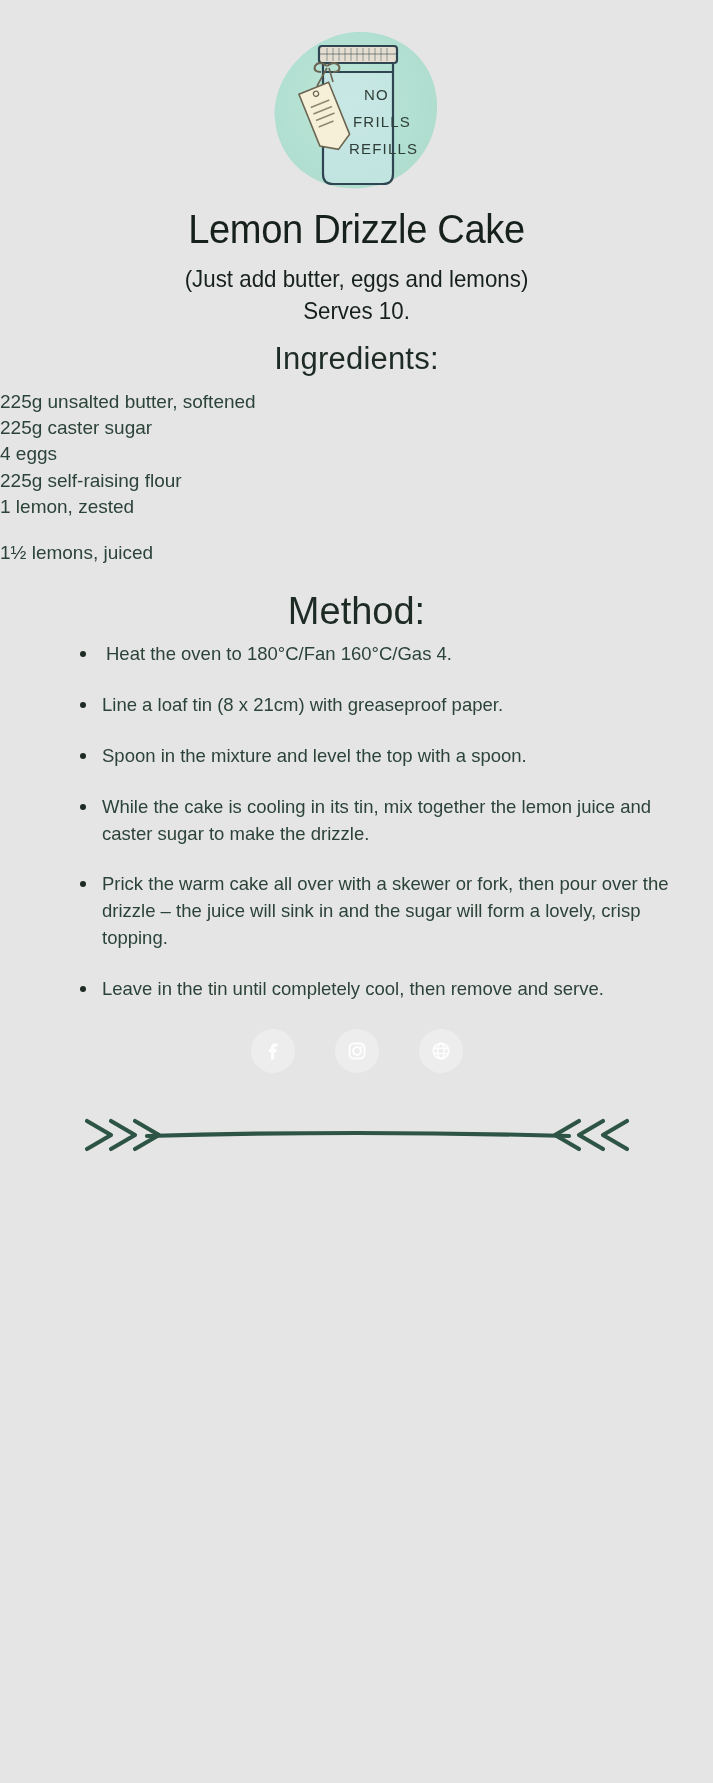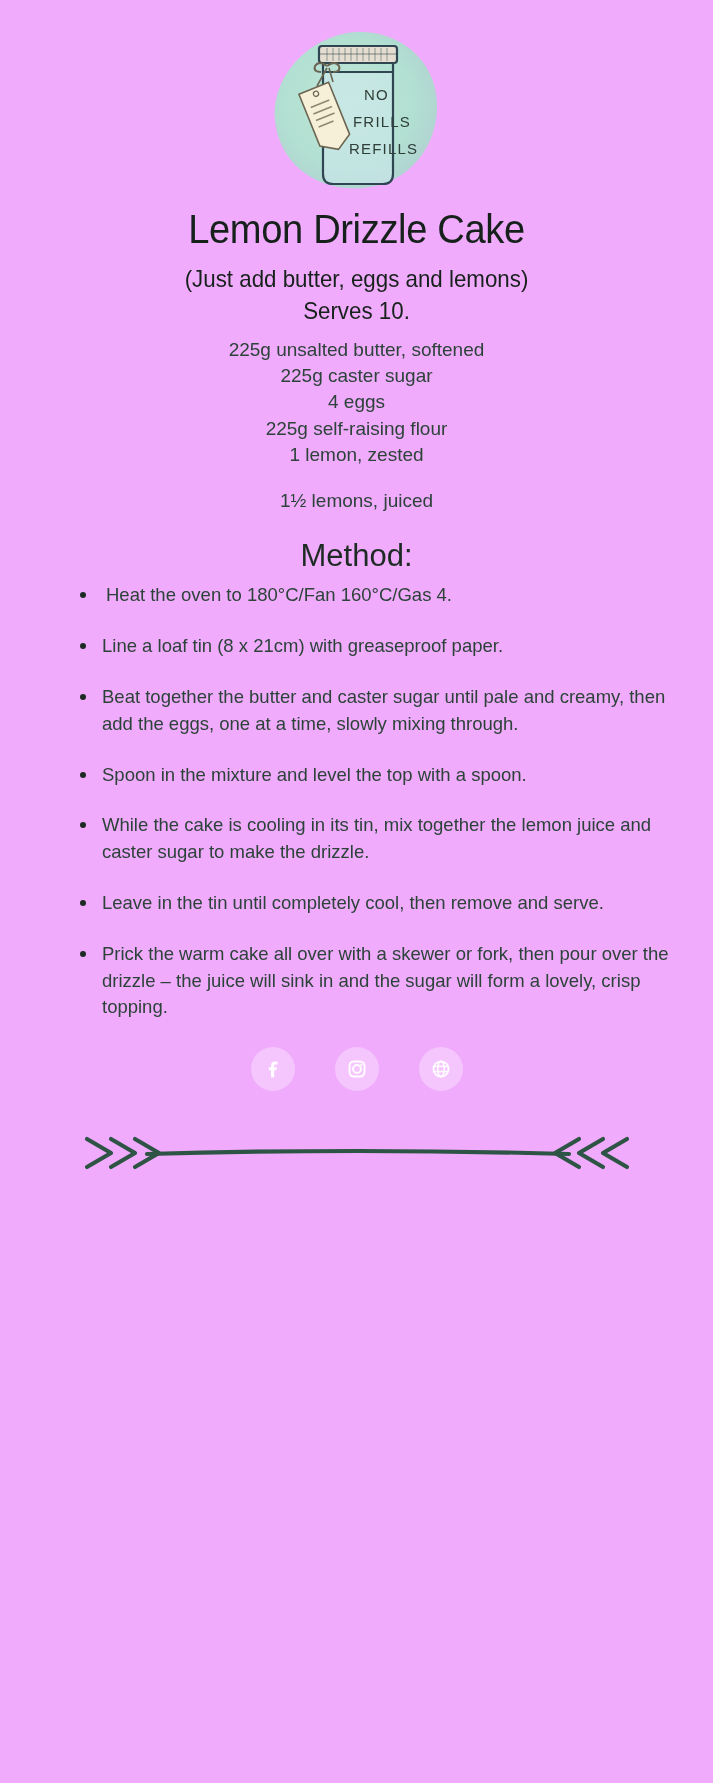--- a/index.html
+++ b/index.html
@@ -10,21 +10,21 @@
     width: 713px;
     height: 1783px;
     background: #8ed3ad;
     font-family: "Liberation Sans", sans-serif;
     overflow: hidden;
   }
   .card {
     position: relative;
     width: 713px;
     height: 1783px;
-    background: #f0abfc;
+    background: #e5e5e5;
     box-sizing: border-box;
   }
 
   
   .logo-wrap {
     width: 100%;
     display: flex;
     justify-content: center;
     padding-top: 24px;
   }
@@ -62,31 +62,30 @@
   }
   .section-heading {
     text-align: center;
     font-size: 31px;
     font-weight: 400;
     color: #1d2b24;
     margin-top: 16px;
     letter-spacing: 0.2px;
   }
   .ing-list {
-    text-align: center;
     font-size: 19px;
     line-height: 1.38;
     color: #2c4339;
     margin-top: 12px;
   }
   .ing-gap { height: 20px; }
 
   .method-heading {
     text-align: center;
-    font-size: 31px;
+    font-size: 38px;
     font-weight: 400;
     color: #1d2b24;
     margin-top: 24px;
     margin-bottom: 8px;
   }
 
   
   ul.steps {
     list-style: none;
     margin: 2px;
@@ -195,39 +194,39 @@
         <text x="86" y="103" font-family="'Liberation Sans', sans-serif" font-size="15" letter-spacing="1.2" fill="#2f3e37">FRILLS</text>
         <text x="82" y="130" font-family="'Liberation Sans', sans-serif" font-size="15" letter-spacing="1.2" fill="#2f3e37">REFILLS</text>
       </svg>
     </div>
   </div>
 
   <h1 class="title">Lemon Drizzle Cake</h1>
   <div class="subtitle">(Just add butter, eggs and lemons)</div>
   <div class="serves">Serves 10.</div>
 
+  <div class="section-heading">Ingredients:</div>
   <div class="ing-list">
     <div>225g unsalted butter, softened</div>
     <div>225g caster sugar</div>
     <div>4 eggs</div>
     <div>225g self-raising flour</div>
     <div>1 lemon, zested</div>
     <div class="ing-gap"></div>
     <div>1½ lemons, juiced</div>
   </div>
 
   <div class="method-heading">Method:</div>
   <ul class="steps">
     <li class="indented">Heat the oven to 180°C/Fan 160°C/Gas 4.</li>
     <li>Line a loaf tin (8 x 21cm) with greaseproof paper.</li>
-    <li>Beat together the butter and caster sugar until pale and creamy, then add the eggs, one at a time, slowly mixing through.</li>
     <li>Spoon in the mixture and level the top with a spoon.</li>
     <li>While the cake is cooling in its tin, mix together the lemon juice and caster sugar to make the drizzle.</li>
+    <li>Prick the warm cake all over with a skewer or fork, then pour over the drizzle – the juice will sink in and the sugar will form a lovely, crisp topping.</li>
     <li>Leave in the tin until completely cool, then remove and serve.</li>
-    <li>Prick the warm cake all over with a skewer or fork, then pour over the drizzle – the juice will sink in and the sugar will form a lovely, crisp topping.</li>
   </ul>
 
   <div class="social-row">
     <div class="social">
       <svg width="26" height="26" viewBox="0 0 26 26">
         <path d="M15.4 8.6h2.1V5.6h-2.6c-2.4 0-3.9 1.5-3.9 3.9v1.7H8.8v3h2.2v7.3h3.2v-7.3h2.3l.4-3h-2.7V9.9c0-.9.3-1.3 1.2-1.3z" fill="#ffffff" fill-opacity="0.92"></path>
       </svg>
     </div>
     <div class="social">
       <svg width="26" height="26" viewBox="0 0 26 26">

